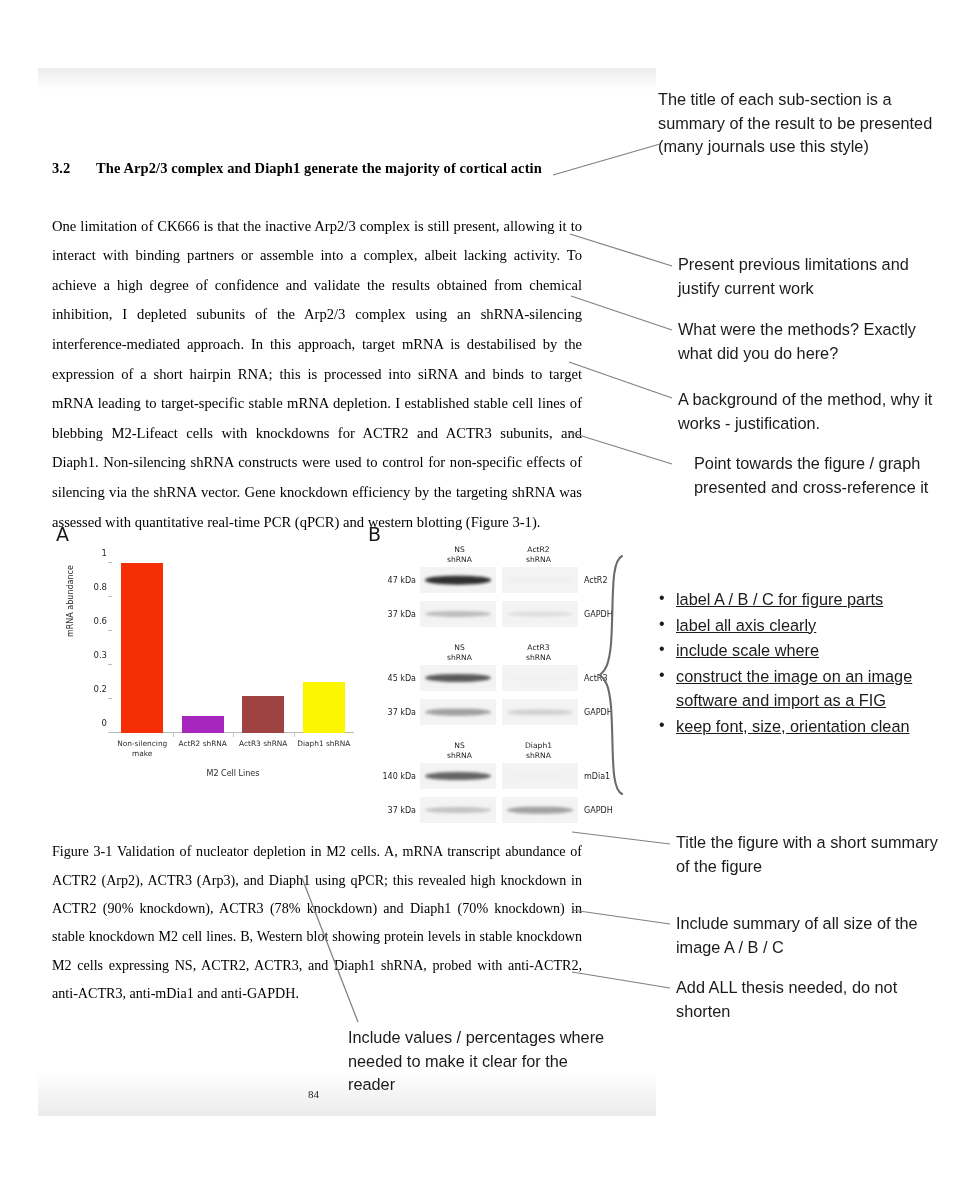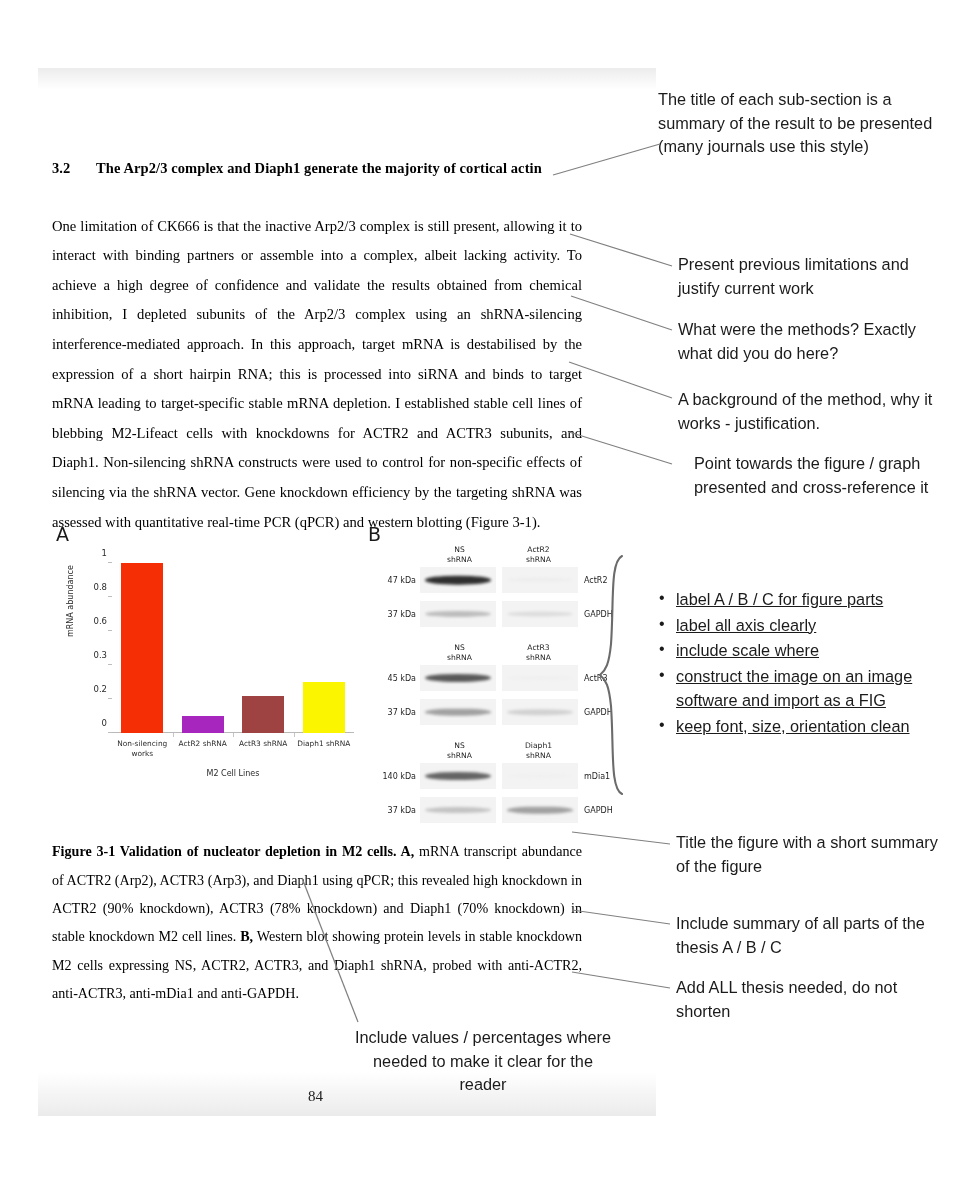--- a/index.html
+++ b/index.html
@@ -130,25 +130,25 @@
   }
 
   
   #figure-brace{position:absolute;left:598px;top:552px;width:34px;height:246px;}
 
   
   #figure-caption{
     position:absolute;left:14px;top:755px;width:530px;
     font-size:14.1px;line-height:28.4px;text-align:justify;
   }
-  #figure-caption b{font-weight:bold;}
+  #figure-caption b{font-weight:normal;}
 
   #page-number{
     position:absolute;left:270px;top:1020px;
-    font-family:"Liberation Serif", serif;font-size:15px;color:#222;
+    font-family:"Liberation Serif", serif;font-size:11px;color:#222;
   }
 
   
   .annot{
     position:absolute;
     font-family:"Liberation Sans", sans-serif;
     font-size:16.3px;line-height:23.5px;color:#1b1b1b;
   }
   .annot-list{list-style:none;margin:16px;padding:0;text-decoration:underline;}
   .annot-list li{
@@ -208,21 +208,21 @@
             <div class="ytick-mark" style="bottom: 40%;"></div>
             <div class="ytick" style="bottom: 60%;">0.6</div>
             <div class="ytick-mark" style="bottom: 60%;"></div>
             <div class="ytick" style="bottom: 80%;">0.8</div>
             <div class="ytick-mark" style="bottom: 80%;"></div>
             <div class="ytick" style="bottom: 100%;">1</div>
             <div class="ytick-mark" style="bottom: 100%;"></div>
           </div>
         <div class="xlabels" id="xlabels">
             <div class="xlabel" style="white-space: pre-line;">Non-silencing
-works</div>
+make</div>
             <div class="xlabel" style="white-space: pre-line;">ActR2 shRNA</div>
             <div class="xlabel" style="white-space: pre-line;">ActR3 shRNA</div>
             <div class="xlabel" style="white-space: pre-line;">Diaph1 shRNA</div>
           </div>
         <div id="x-axis-title">M2 Cell Lines</div>
       </div>
     </div>
 
     <div id="panel-b">
       <div class="letter panel-letter">B</div>
@@ -334,23 +334,23 @@
 
 <ul class="annot annot-list" style="left:640px;top:571px;width:316px;" id="fig-bullets">
     <li>label A / B / C for figure parts</li>
     <li>label all axis clearly</li>
     <li>include scale where</li>
     <li>construct the image on an image software and import as a FIG</li>
     <li>keep font, size, orientation clean</li>
   </ul>
 
 <div class="annot" style="left:676px;top:831px;width:268px;">Title the figure with a short summary of the figure</div>
-<div class="annot" style="left:676px;top:912px;width:274px;">Include summary of all parts of the thesis A / B / C</div>
+<div class="annot" style="left:676px;top:912px;width:274px;">Include summary of all size of the image A / B / C</div>
 <div class="annot" style="left:676px;top:976px;width:272px;">Add ALL thesis needed, do not shorten</div>
-<div class="annot" style="left:348px;top:1026px;width:270px;text-align:center;">Include values / percentages where needed to make it clear for the reader</div>
+<div class="annot" style="left:348px;top:1026px;width:270px;">Include values / percentages where needed to make it clear for the reader</div>
 
 <svg id="leaders">
   <g stroke="#808080" stroke-width="1.25" fill="none">
     <line x1="553" y1="175" x2="660" y2="144"></line>
     <line x1="570" y1="234" x2="672" y2="266"></line>
     <line x1="571" y1="296" x2="672" y2="330"></line>
     <line x1="569" y1="362" x2="672" y2="398"></line>
     <line x1="569" y1="432" x2="672" y2="464"></line>
     <line x1="572" y1="832" x2="670" y2="844"></line>
     <line x1="572" y1="910" x2="670" y2="924"></line>

